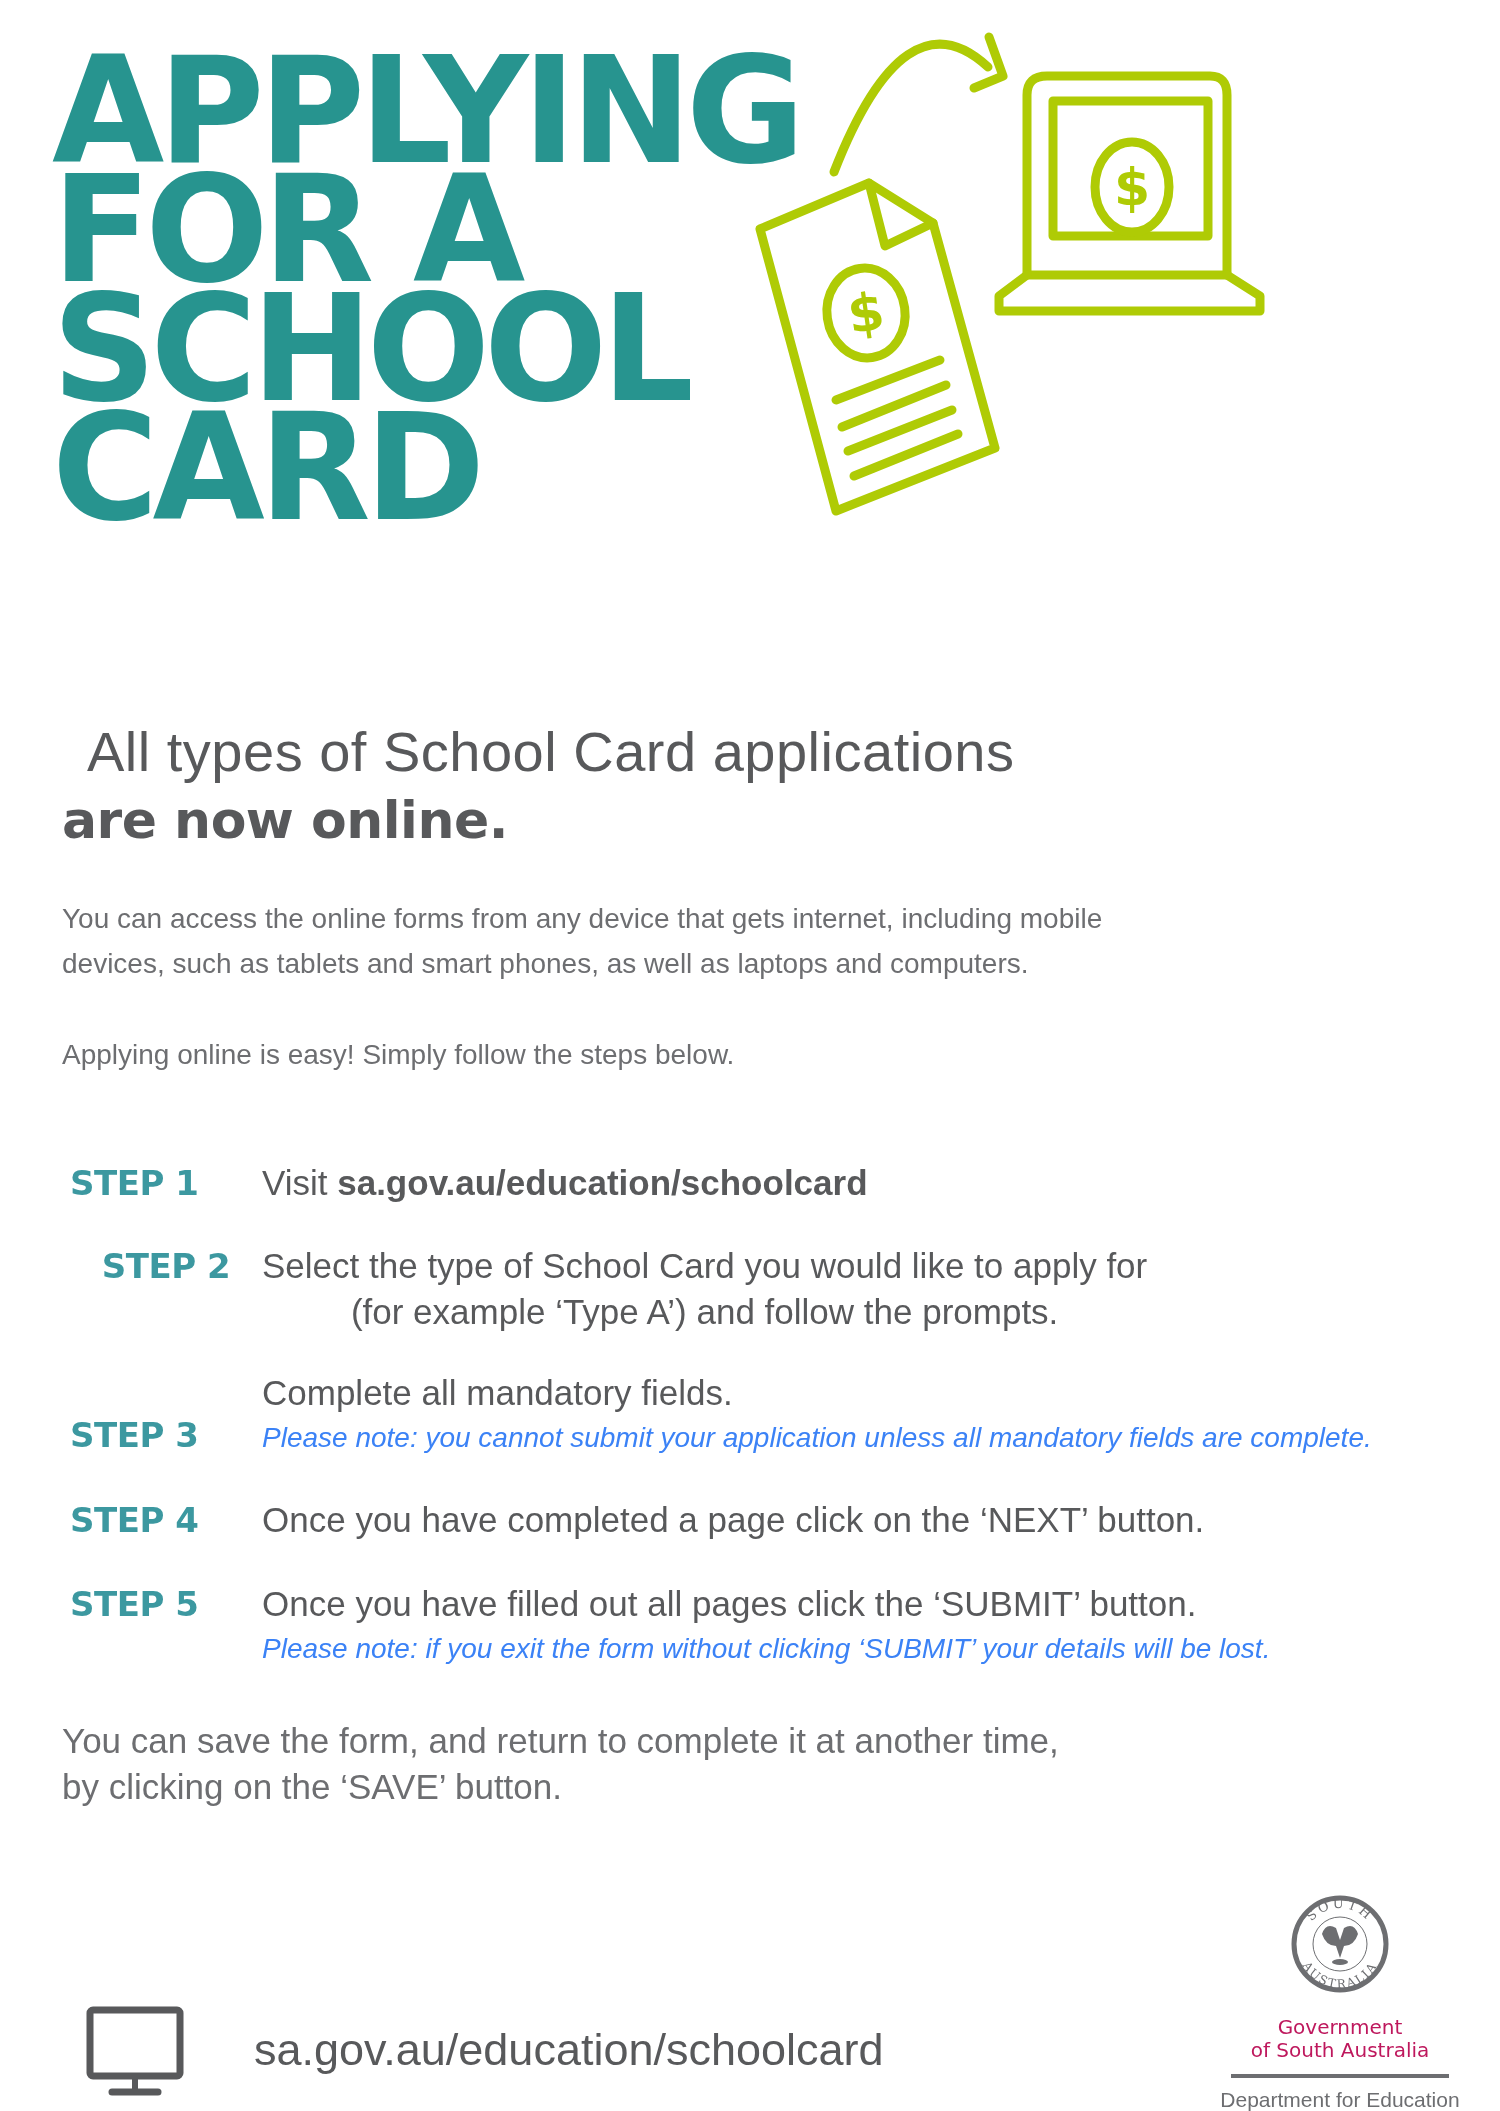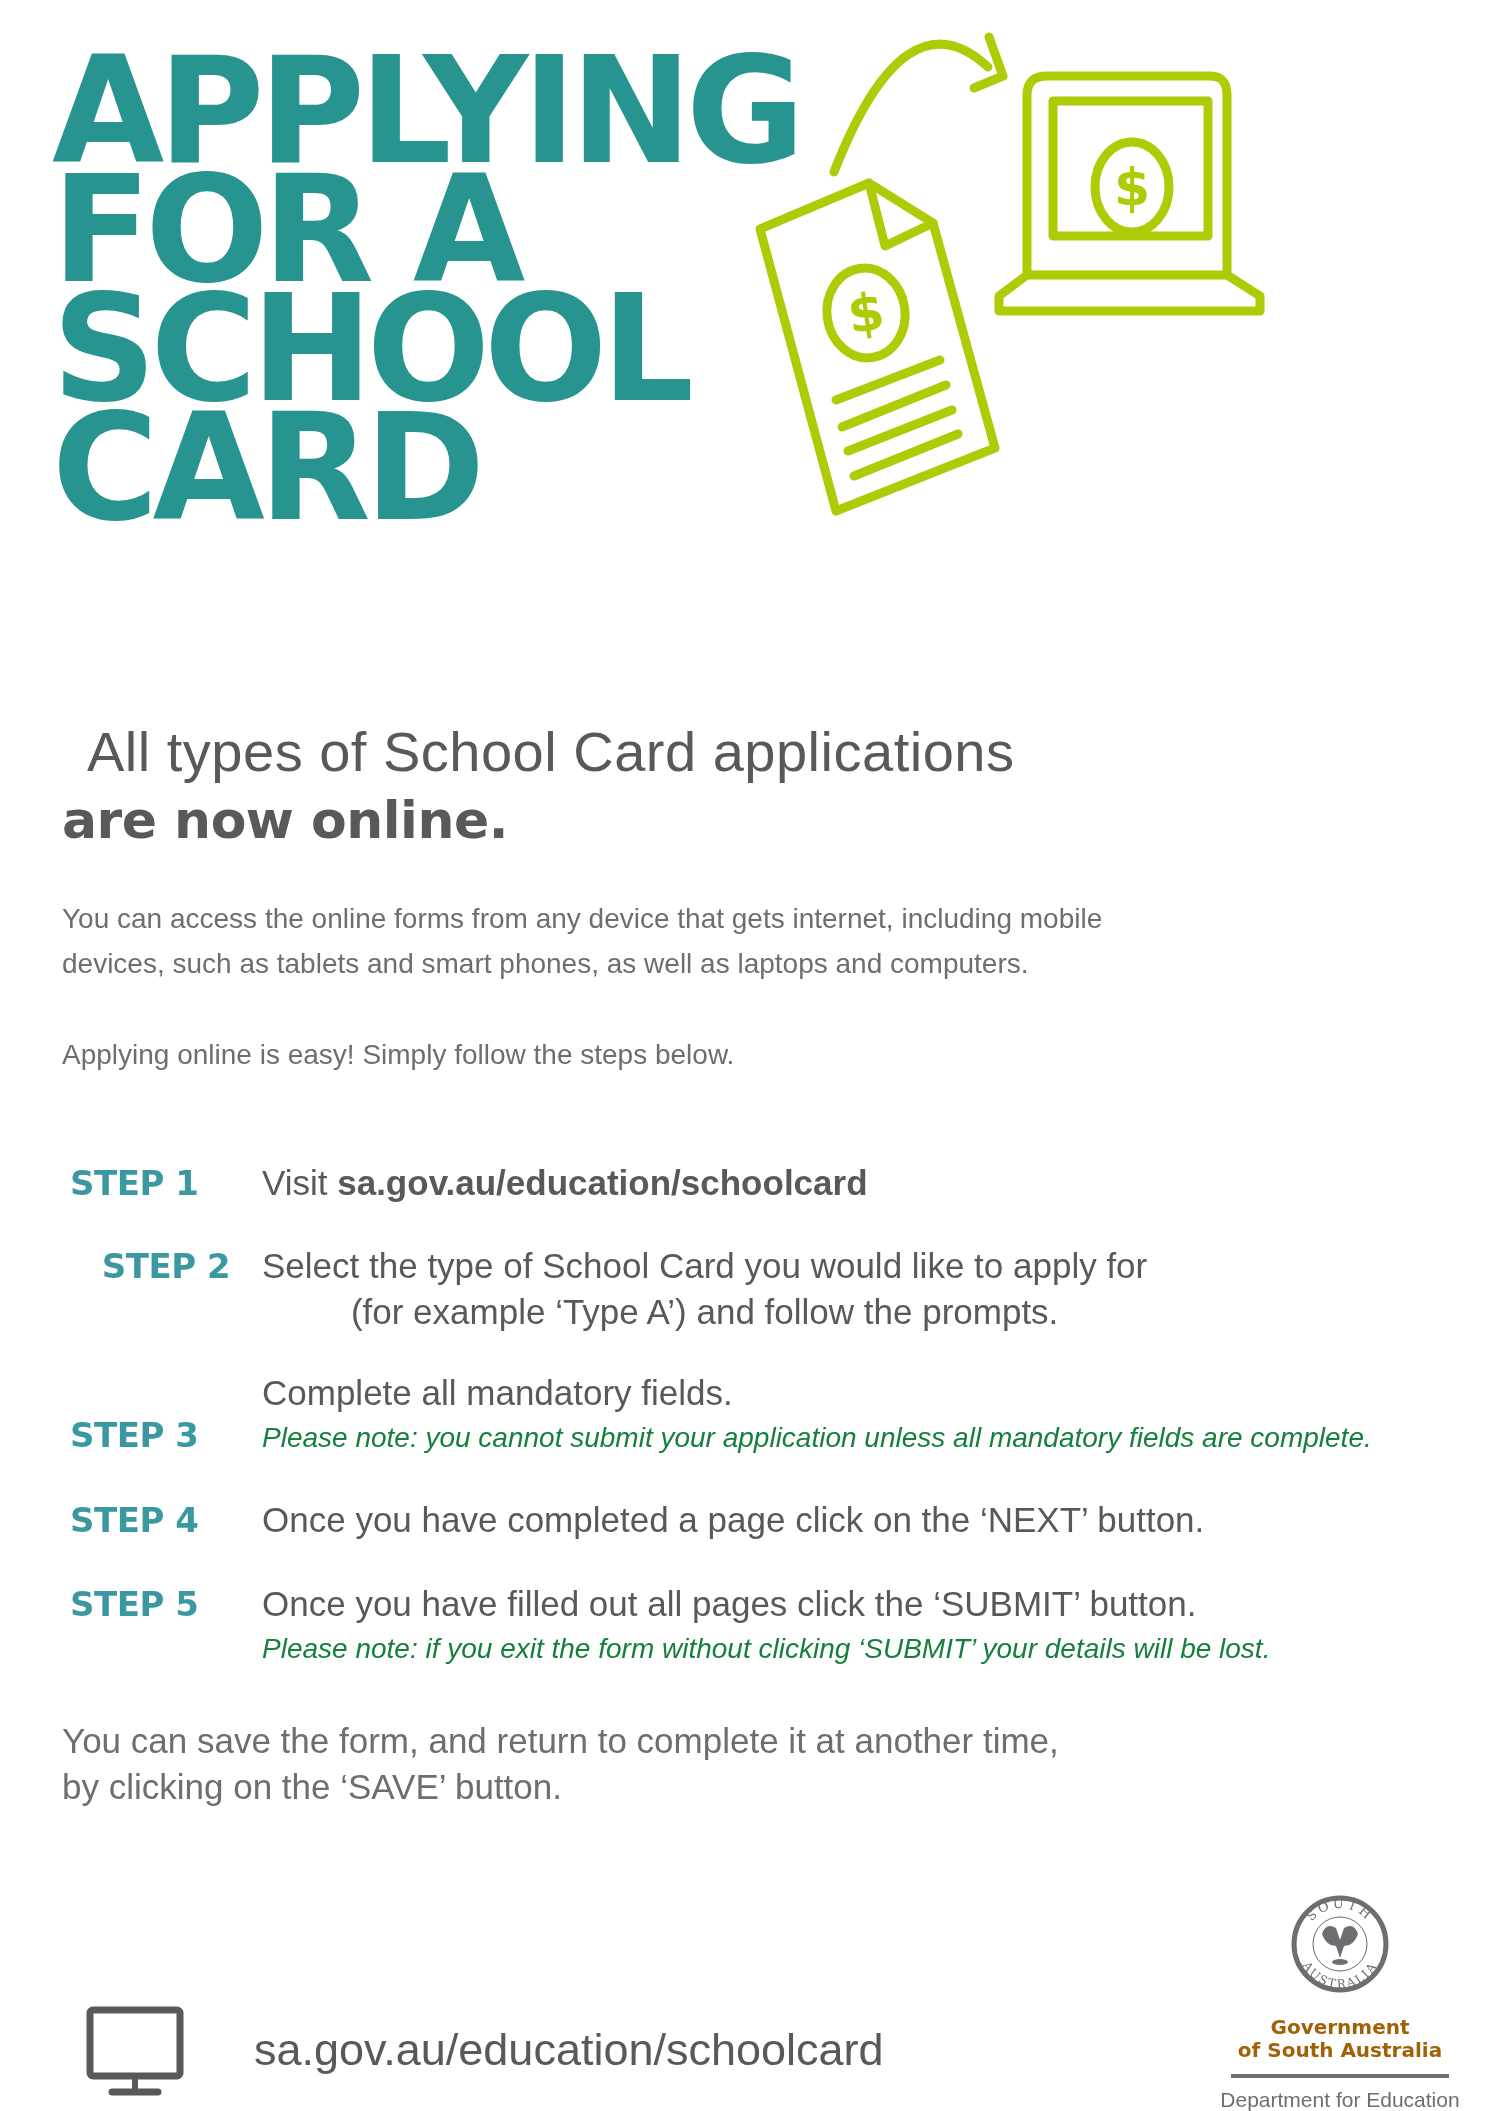--- a/index.html
+++ b/index.html
@@ -15,27 +15,27 @@
   .subhead { position: absolute; left: 62px; top: 718px; font-size: 56px; line-height: 68px; color: #58595b; }
   .subhead .light { font-weight: normal; letter-spacing: 0.5px; margin-left: 25px; }
   .subhead .bold { font-family: "DejaVu Sans", sans-serif; font-weight: bold; font-size: 52px; letter-spacing: -0.5px; }
   .intro { position: absolute; left: 62px; top: 896px; font-size: 28px; line-height: 45px; color: #6d6e71; width: 1200px; }
   .intro p { margin: 0 0 46px 0; }
   .steps { position: absolute; left: 62px; top: 1160px; width: 1400px; }
   .step { display: flex; position: absolute; left: 0; }
   .step-label { width: 192px; font-family: "DejaVu Sans", sans-serif; font-weight: bold; color: #3c98a0; font-size: 34px; line-height: 46px; letter-spacing: -0.5px; margin-left: 8px; }
   .step-body { font-size: 35px; line-height: 46px; color: #58595b; }
   .step-body b { font-weight: bold; }
-  .step-note { font-style: italic; font-size: 28px; line-height: 40px; color: #15803d; margin-top: 2px; }
+  .step-note { font-style: italic; font-size: 28px; line-height: 40px; color: #3b82f6; margin-top: 2px; }
   .save-note { position: absolute; left: 62px; top: 1718px; font-size: 35px; line-height: 46px; color: #6d6e71; }
   .footer-monitor { position: absolute; left: 86px; top: 2006px; width: 100px; height: 92px; }
   .footer-url { position: absolute; left: 254px; top: 2022px; font-size: 45px; line-height: 56px; color: #58595b; }
   .gov-logo { position: absolute; left: 1200px; top: 1888px; width: 280px; text-align: center; color: #6d6e71; }
   .gov-crest { display: block; margin: 0 auto; width: 112px; height: 112px; }
-  .gov-name { font-family: "DejaVu Sans", sans-serif; font-weight: bold; font-size: 20px; line-height: 23px; margin-top: 16px; color: #a16207; }
+  .gov-name { font-family: "DejaVu Sans", sans-serif; font-weight: normal; font-size: 20px; line-height: 23px; margin-top: 16px; color: #be185d; }
   .gov-rule { width: 218px; height: 4px; background: #6d6e71; margin: 12px auto 10px auto; }
   .gov-dept { font-size: 21px; line-height: 24px; color: #6d6e71; }
 </style>
 </head>
 <body>
 
 <div class="title">
   <div>APPLYING</div>
   <div>FOR A</div>
   <div>SCHOOL</div>

